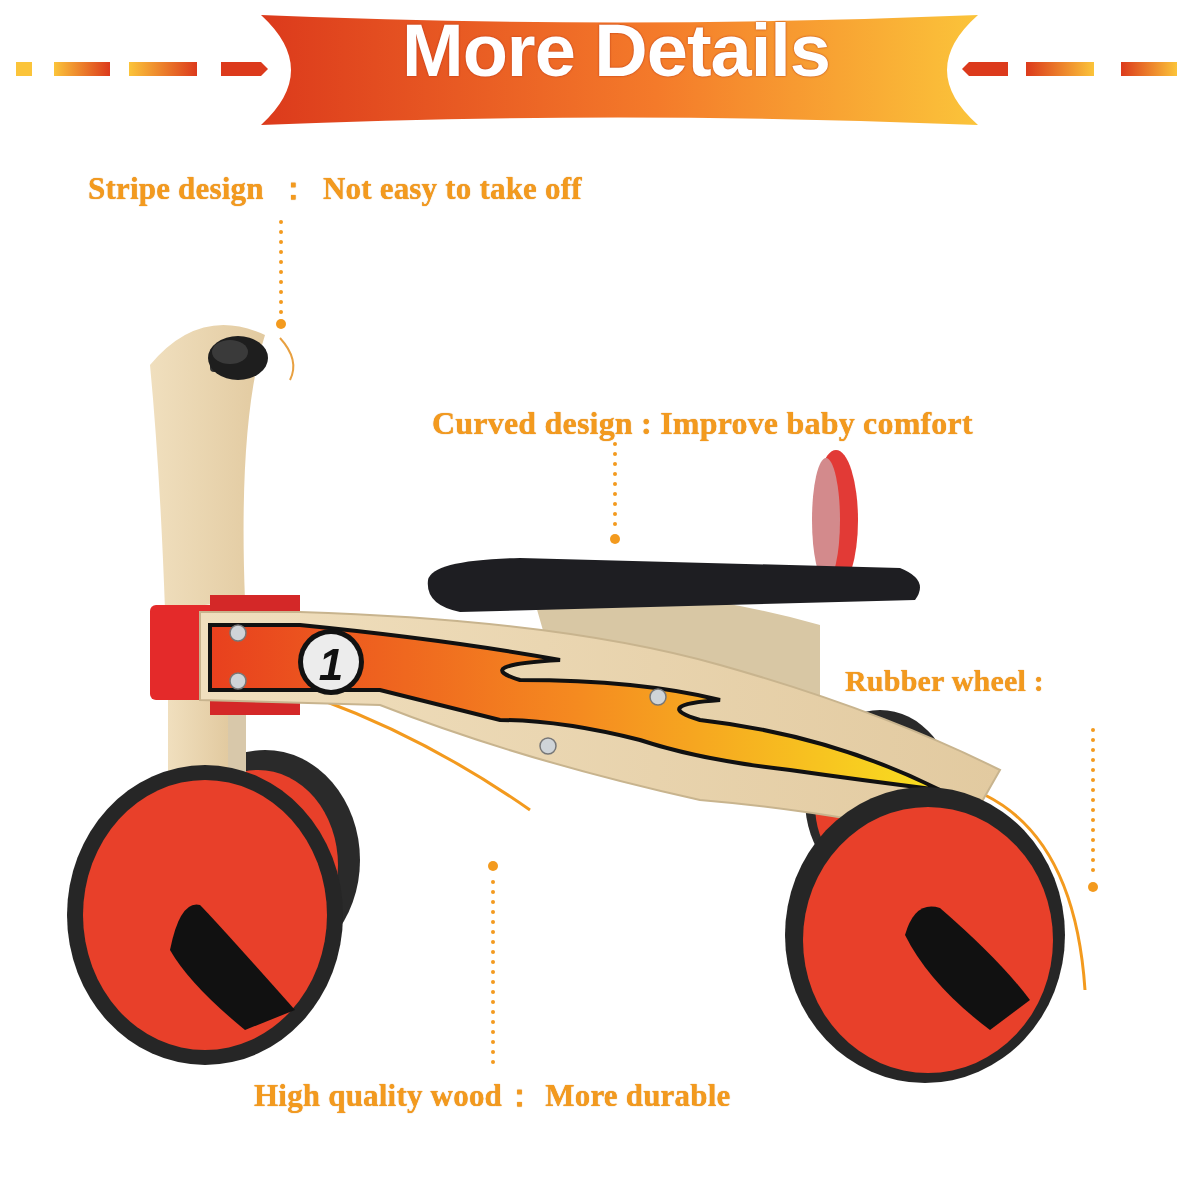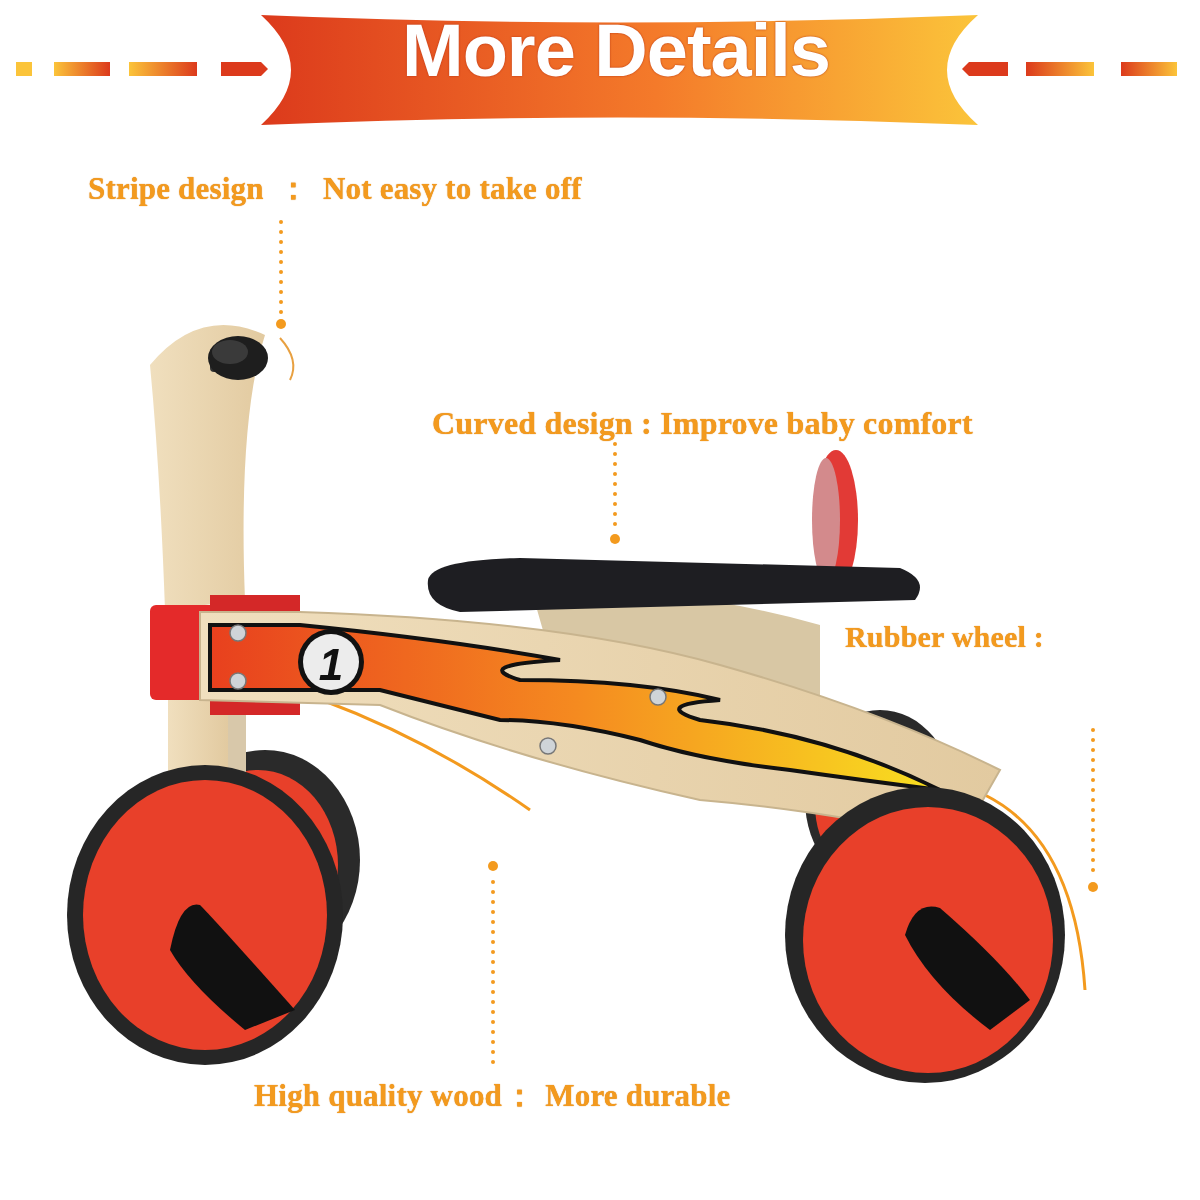--- a/index.html
+++ b/index.html
@@ -75,21 +75,21 @@
       <circle cx="7" cy="34" r="2"></circle>
     <circle cx="7" cy="44" r="2"></circle>
       <circle cx="7" cy="54" r="2"></circle>
       <circle cx="7" cy="64" r="2"></circle>
       <circle cx="7" cy="74" r="2"></circle>
     <circle cx="7" cy="84" r="2"></circle>
       <circle cx="7" cy="99" r="5"></circle>
   </g>
 </svg>
 
-<div class="label" style="left:845px;top:620px;font-size:30px;line-height:34px;">
+<div class="label" style="left:845px;top:664px;font-size:30px;line-height:34px;">
   <div>Rubber wheel :</div>
 </div>
 <svg class="abs" style="left:1086px;top:725px;" width="14" height="170">
   <g fill="#f39a1e">
     <circle cx="7" cy="5" r="2"></circle>
       <circle cx="7" cy="15" r="2"></circle>
       <circle cx="7" cy="25" r="2"></circle>
       <circle cx="7" cy="35" r="2"></circle>
     <circle cx="7" cy="45" r="2"></circle>
       <circle cx="7" cy="55" r="2"></circle>

